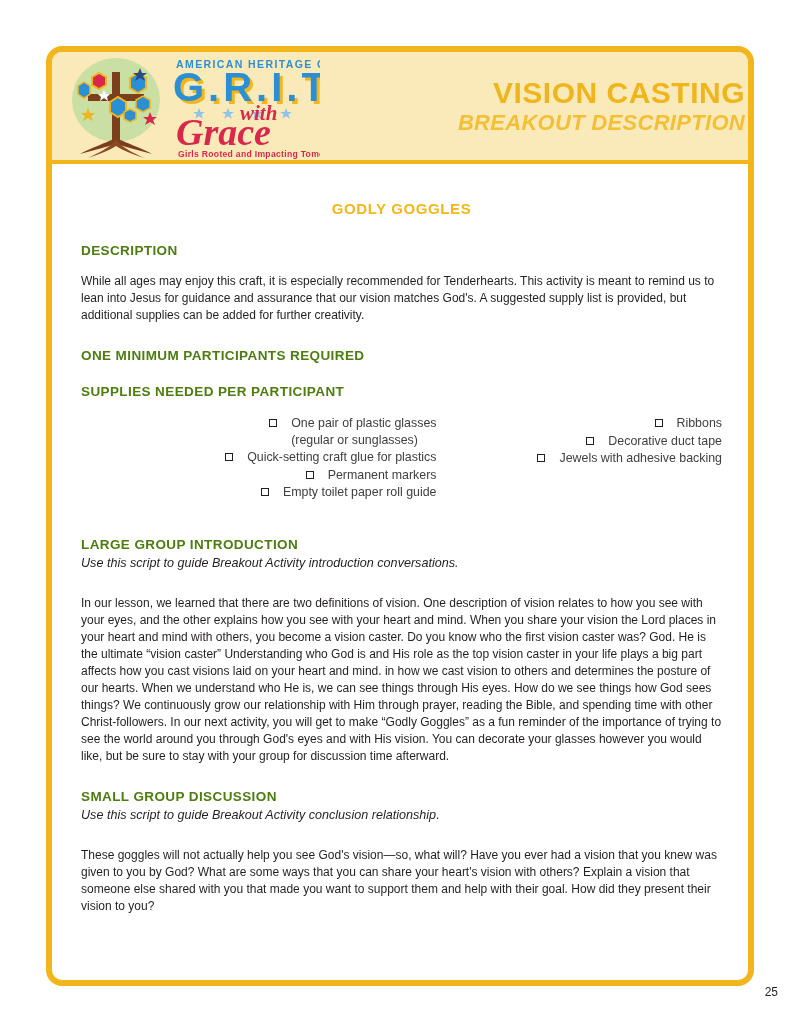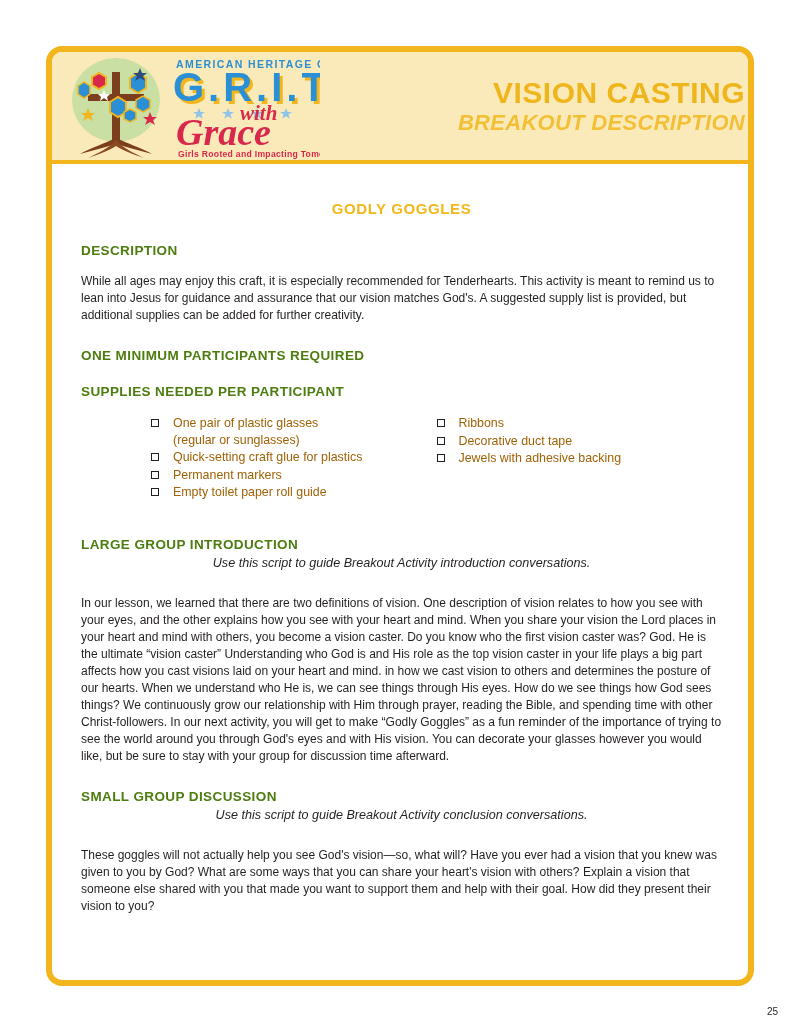--- a/index.html
+++ b/index.html
@@ -97,21 +97,20 @@
     font-weight: bold;
     color: #4d7c0f;
     letter-spacing: 0.4px;
     margin: 0 0 4px 0;
   }
   .section-sub {
     font-size: 12.6px;
     font-style: italic;
     color: #231F20;
     margin: 0 0 14px 0;
-    text-align: center;
   }
 
   .body-text {
     font-size: 12px;
     color: #231F20;
     line-height: 1.42;
     margin: 0;
   }
 
   .gap-lg { height: 24px; }
@@ -123,40 +122,41 @@
     display: flex;
     margin-top: 16px;
     padding-left: 70px;
   }
   .supplies-col { width: 310px; }
   .supply-item {
     display: flex;
     align-items: flex-start;
     margin-bottom: 1px;
     font-size: 12.4px;
-    color: #a16207;
+    color: #404040;
     line-height: 1.33;
+    justify-content: flex-end;
   }
   .checkbox {
     flex: 0 0 auto;
     width: 8px;
     height: 8px;
     border: 1.6px solid #231F20;
     margin-top: 4px;
     margin-right: 14px;
     box-sizing: border-box;
   }
   .supply-label { white-space: pre-line; }
 
   
   .page-number {
     position: absolute;
     right: 22px;
-    top: 1006px;
-    font-size: 10px;
+    top: 985px;
+    font-size: 12px;
     color: #231F20;
   }
 </style>
 </head>
 <body>
 
 <div class="page-frame">
 
   <div class="header-band">
 
@@ -265,20 +265,20 @@
     <div class="gap-sm"></div>
 
     <div class="section-heading">LARGE GROUP INTRODUCTION</div>
     <div class="section-sub">Use this script to guide Breakout Activity introduction conversations.</div>
     <div class="gap-sm"></div>
     <p class="body-text">In our lesson, we learned that there are two definitions of vision. One description of vision relates to how you see with your eyes, and the other explains how you see with your heart and mind. When you share your vision the Lord places in your heart and mind with others, you become a vision caster. Do you know who the first vision caster was? God. He is the ultimate “vision caster” Understanding who God is and His role as the top vision caster in your life plays a big part affects how you cast visions laid on your heart and mind. in how we cast vision to others and determines the posture of our hearts. When we understand who He is, we can see things through His eyes. How do we see things how God sees things? We continuously grow our relationship with Him through prayer, reading the Bible, and spending time with other Christ-followers. In our next activity, you will get to make “Godly Goggles” as a fun reminder of the importance of trying to see the world around you through God's eyes and with His vision. You can decorate your glasses however you would like, but be sure to stay with your group for discussion time afterward.</p>
 
     <div class="gap-lg"></div>
 
     <div class="section-heading">SMALL GROUP DISCUSSION</div>
-    <div class="section-sub">Use this script to guide Breakout Activity conclusion conversations.</div>
+    <div class="section-sub">Use this script to guide Breakout Activity conclusion relationship.</div>
     <div class="gap-sm"></div>
     <p class="body-text">These goggles will not actually help you see God's vision—so, what will? Have you ever had a vision that you knew was given to you by God? What are some ways that you can share your heart's vision with others? Explain a vision that someone else shared with you that made you want to support them and help with their goal. How did they present their vision to you?</p>
 
   </div>
 </div>
 
 <div class="page-number">25</div>
 
 </body></html>

